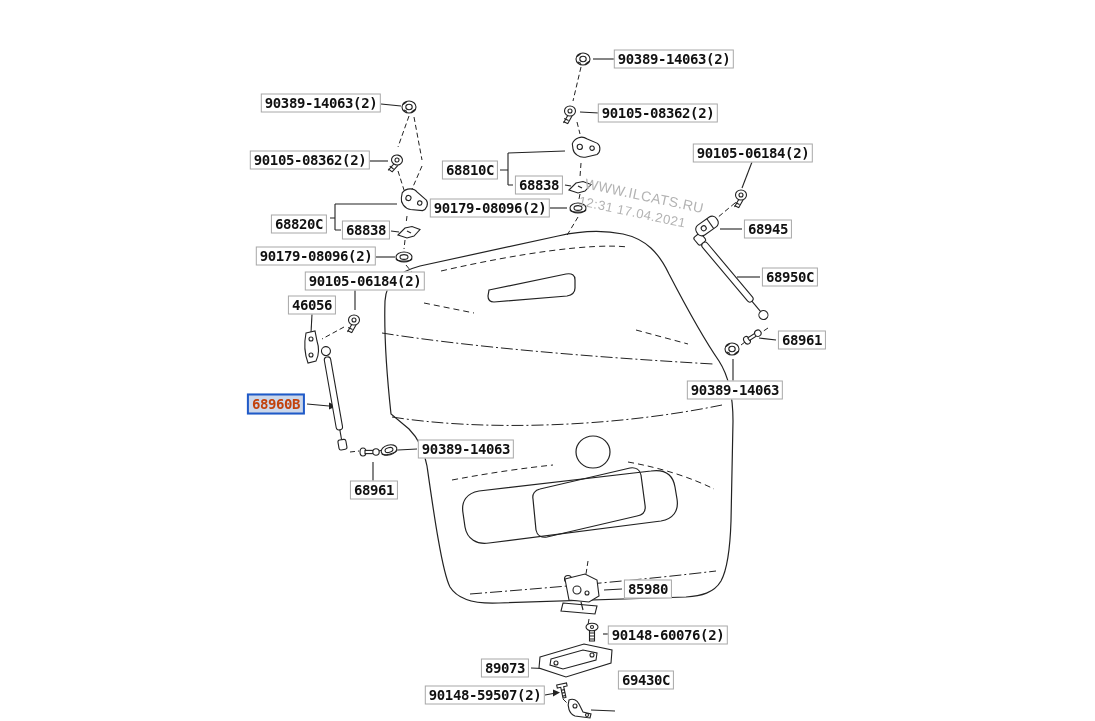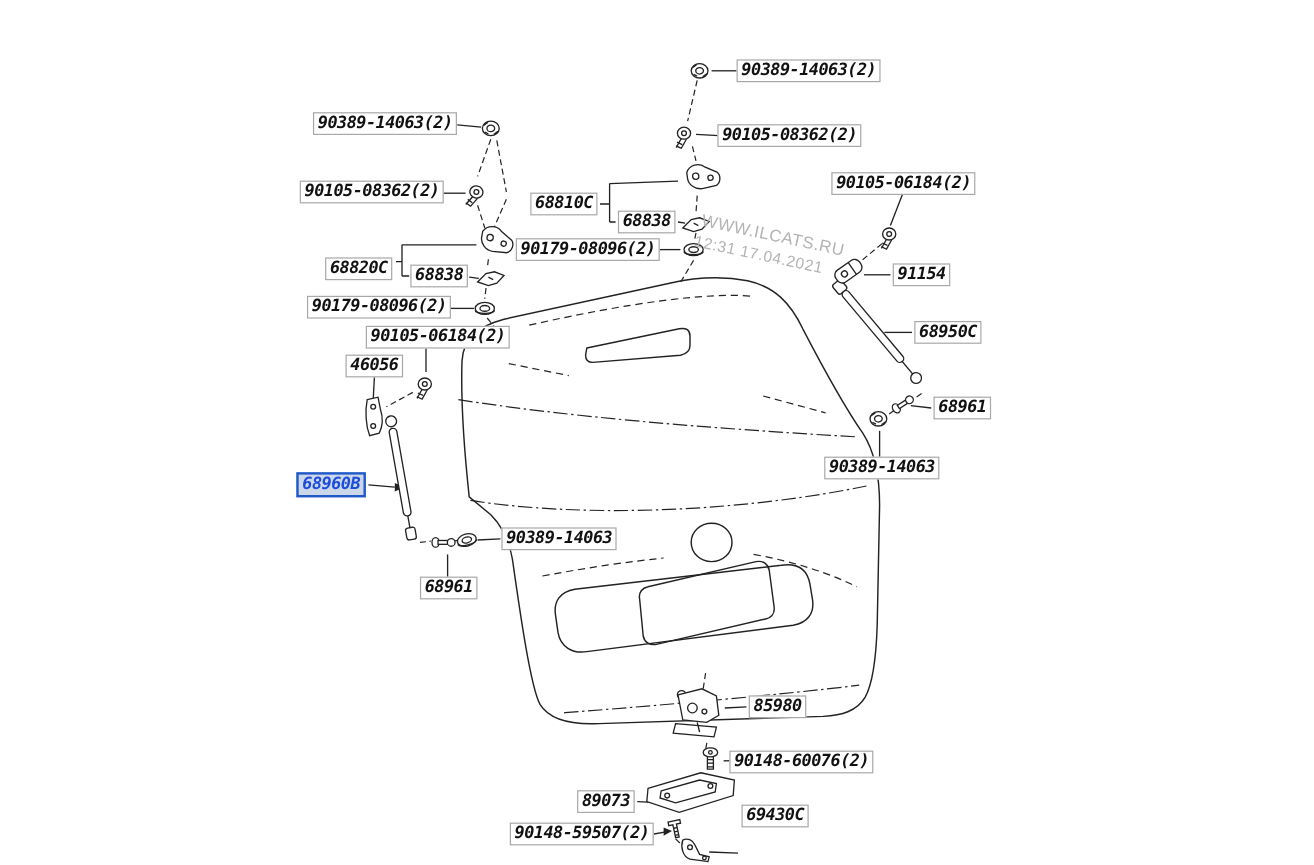--- a/index.html
+++ b/index.html
@@ -1,22 +1,22 @@
 <!DOCTYPE html>
 <html><head>
 <meta charset="utf-8">
 <style>
   html,body{margin:0;padding:0;background:#fff;}
   .stage{position:relative;width:1095px;height:721px;background:#fff;overflow:hidden;
          font-family:"DejaVu Sans Mono","Liberation Mono",monospace;}
   .stage svg{position:absolute;left:0;top:0;}
   .lbl{position:absolute;transform:translate(-50%,-50%);background:#fff;border:1px solid #a8a8a8;
        padding:0 3px;font-size:14px;font-weight:bold;color:#111;white-space:nowrap;line-height:17px;
-       letter-spacing:-0.4px;z-index:5;font-style:italic;}
-  .lbl.hl{border:2px solid #1f5ac8;background:#ccd7ea;color:#1d4ed8;}
+       letter-spacing:-0.4px;z-index:5;}
+  .lbl.hl{border:2px solid #1f5ac8;background:#ccd7ea;color:#c2410c;}
   .wm{fill:#b3b3b3;font-family:"Liberation Sans",sans-serif;letter-spacing:0.5px;}
 </style>
 </head>
 <body>
 
 <div class="stage">
 
 <svg width="1095" height="721" viewBox="0 0 1095 721">
   <defs>
     <g id="nut">
@@ -218,21 +218,21 @@
 <div class="lbl" style="left:312px;top:305px">46056</div>
 <div class="lbl hl" style="left:276px;top:404px">68960B</div>
 <div class="lbl" style="left:466px;top:449px">90389-14063</div>
 <div class="lbl" style="left:374px;top:490px">68961</div>
 <div class="lbl" style="left:674px;top:59px">90389-14063(2)</div>
 <div class="lbl" style="left:658px;top:113px">90105-08362(2)</div>
 <div class="lbl" style="left:470px;top:170px">68810C</div>
 <div class="lbl" style="left:539px;top:185px">68838</div>
 <div class="lbl" style="left:490px;top:208px">90179-08096(2)</div>
 <div class="lbl" style="left:753px;top:153px">90105-06184(2)</div>
-<div class="lbl" style="left:768px;top:229px">91154</div>
+<div class="lbl" style="left:768px;top:229px">68945</div>
 <div class="lbl" style="left:790px;top:277px">68950C</div>
 <div class="lbl" style="left:802px;top:340px">68961</div>
 <div class="lbl" style="left:735px;top:390px">90389-14063</div>
 <div class="lbl" style="left:648px;top:589px">85980</div>
 <div class="lbl" style="left:668px;top:635px">90148-60076(2)</div>
 <div class="lbl" style="left:505px;top:668px">89073</div>
 <div class="lbl" style="left:485px;top:695px">90148-59507(2)</div>
 <div class="lbl" style="left:646px;top:680px">69430C</div>
 
 </div>

